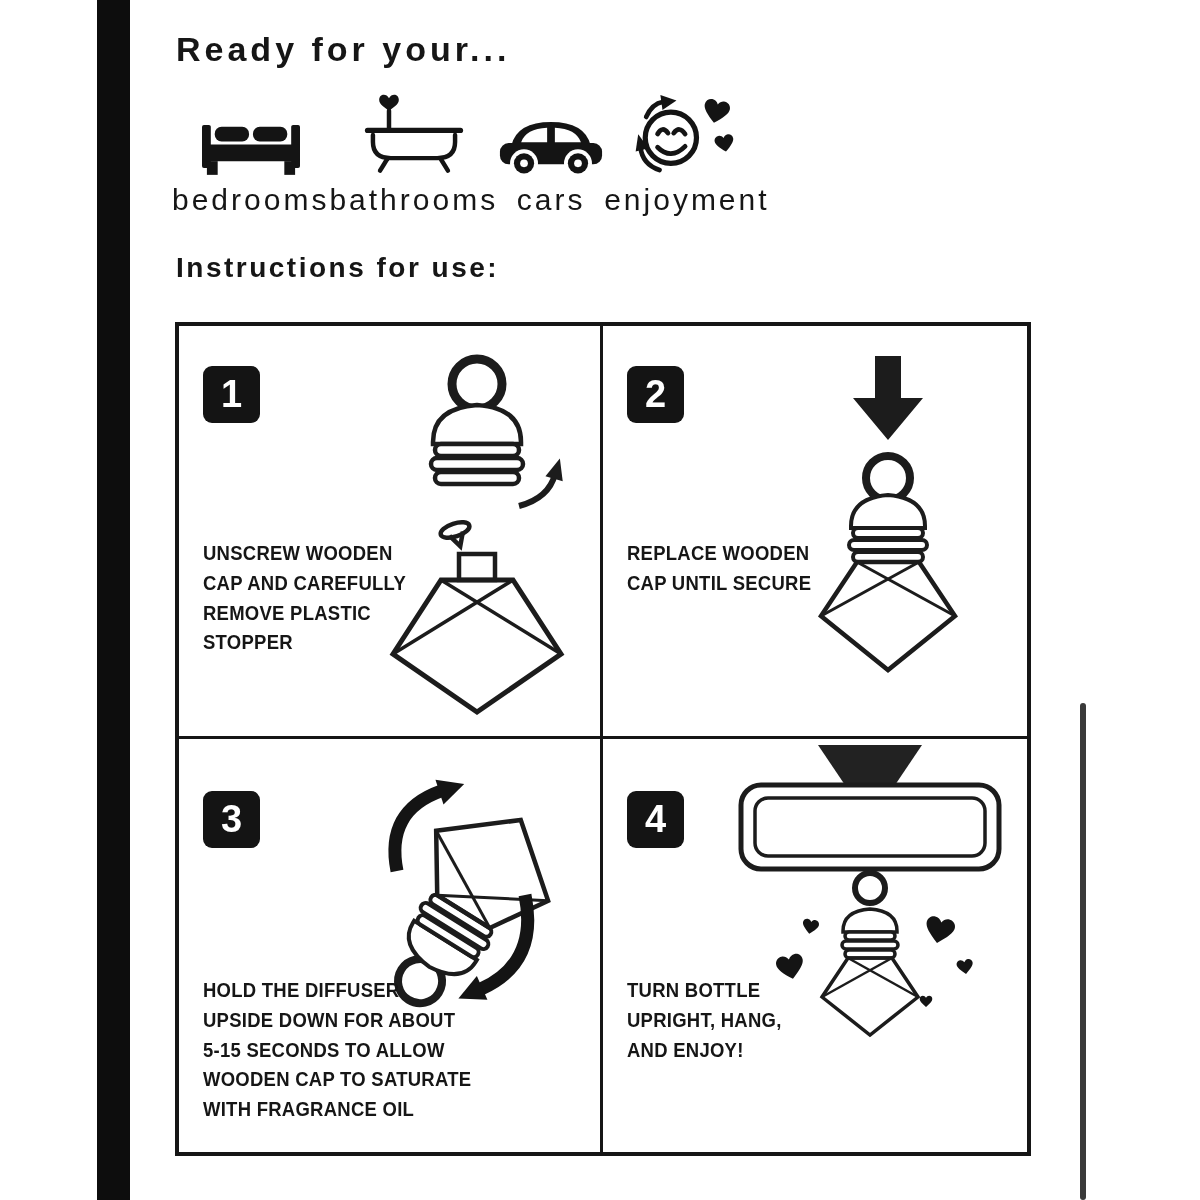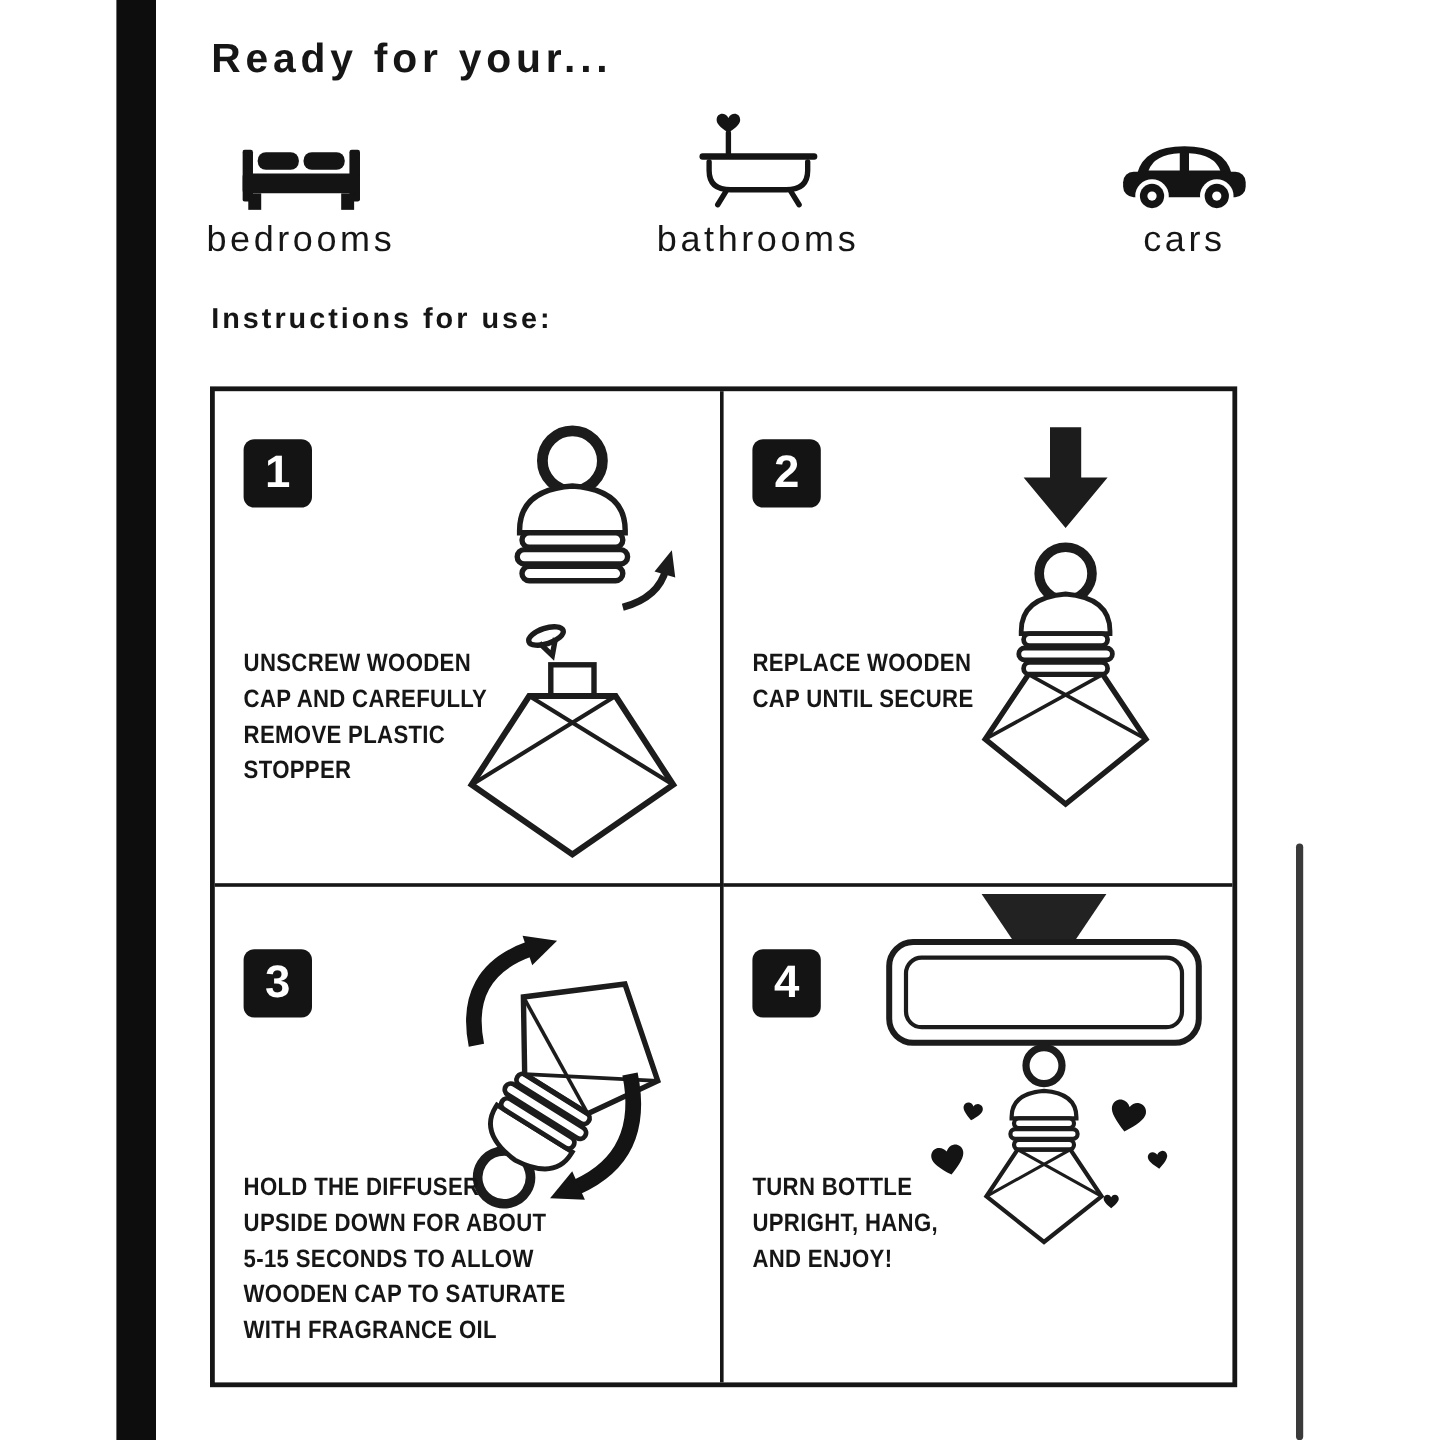--- a/index.html
+++ b/index.html
@@ -4,23 +4,23 @@
 <style>
   * { margin:0; padding:0; box-sizing:border-box; }
   html,body { background:#ffffff; }
   body { font-family:"Liberation Sans", sans-serif; color:#161616; }
   .canvas { position:relative; width:1200px; height:1200px; background:#ffffff; overflow:hidden; }
 
   .left-bar { position:absolute; left:97px; top:0; width:33px; height:1200px; background:#0d0d0d; }
   .scrollbar { position:absolute; left:1080px; top:703px; width:6px; height:497px; background:#3a3a3a; border-radius:3px; }
 
   .title { position:absolute; left:176px; top:30px; font-size:34px; font-weight:bold; letter-spacing:4px; }
-  .subtitle { position:absolute; left:176px; top:252px; font-size:24px; font-weight:bold; letter-spacing:2.5px; }
-
-  .ready-row { position:absolute; left:172px; top:92px; width:868px; display:flex; justify-content:space-between; align-items:flex-end; }
+  .subtitle { position:absolute; left:176px; top:252px; font-size:28px; font-weight:bold; letter-spacing:2.5px; }
+
+  .ready-row { position:absolute; left:172px; top:92px; width:868px; display:flex; justify-content:flex-start; align-items:flex-end; }
   .ready-item { display:flex; flex-direction:column; align-items:center; gap:7px; }
   .ricon { height:84px; display:flex; align-items:flex-end; justify-content:center; }
   .rlabel { font-size:30px; letter-spacing:3px; white-space:nowrap; }
 
   .grid { position:absolute; left:175px; top:322px; width:856px; height:834px; border:4px solid #161616; display:grid; grid-template-columns:1fr 1fr; grid-template-rows:1fr 1fr; background:#fff; }
   .panel { position:relative; overflow:hidden; }
   .panel.p1 { border-right:3px solid #161616; border-bottom:3px solid #161616; }
   .panel.p2 { border-bottom:3px solid #161616; }
   .panel.p3 { border-right:3px solid #161616; }
 
@@ -98,20 +98,41 @@
           <circle cx="27" cy="49" r="10.5" fill="#141414"></circle>
           <circle cx="83" cy="49" r="10.5" fill="#141414"></circle>
           <circle cx="27" cy="49" r="4" fill="#ffffff"></circle>
           <circle cx="83" cy="49" r="4" fill="#ffffff"></circle>
         </svg>
       </span>
       <span class="rlabel">cars</span>
     </div>
 
 
+    <div class="ready-item">
+      <span class="ricon">
+        <svg viewBox="0 0 118 88" width="112" height="84">
+          <circle cx="42" cy="48" r="27" fill="none" stroke="#141414" stroke-width="5.5"></circle>
+          <path d="M28,44 Q33,35 39,43" fill="none" stroke="#141414" stroke-width="5" stroke-linecap="round"></path>
+          <path d="M45,43 Q51,35 57,44" fill="none" stroke="#141414" stroke-width="5" stroke-linecap="round"></path>
+          <path d="M28,58 Q42,72 57,57" fill="none" stroke="#141414" stroke-width="5" stroke-linecap="round"></path>
+          <use href="#heart" transform="translate(78,4) scale(1.5) rotate(12)" fill="#141414"></use>
+          <use href="#heart" transform="translate(86,46) scale(1.1) rotate(-10)" fill="#141414"></use>
+          <path d="M30,82 Q12,76 10,58" fill="none" stroke="#141414" stroke-width="5" stroke-linecap="round"></path>
+          <g transform="translate(10,54) rotate(-14)">
+              <polygon points="0,-10 -7,7 7,7" fill="#141414"></polygon>
+            </g>
+          <path d="M16,26 Q22,12 34,10" fill="none" stroke="#141414" stroke-width="5" stroke-linecap="round"></path>
+          <g transform="translate(38,10) rotate(-8)">
+              <polygon points="10,0 -6,-8 -6,8" fill="#141414"></polygon>
+            </g>
+        </svg>
+      </span>
+      <span class="rlabel">enjoyment</span>
+    </div>
 
   </div>
 
   <h2 class="subtitle">Instructions for use:</h2>
 
   <div class="grid">
 
     <section class="panel p1">
       <div class="badge">
         <span>1</span>

